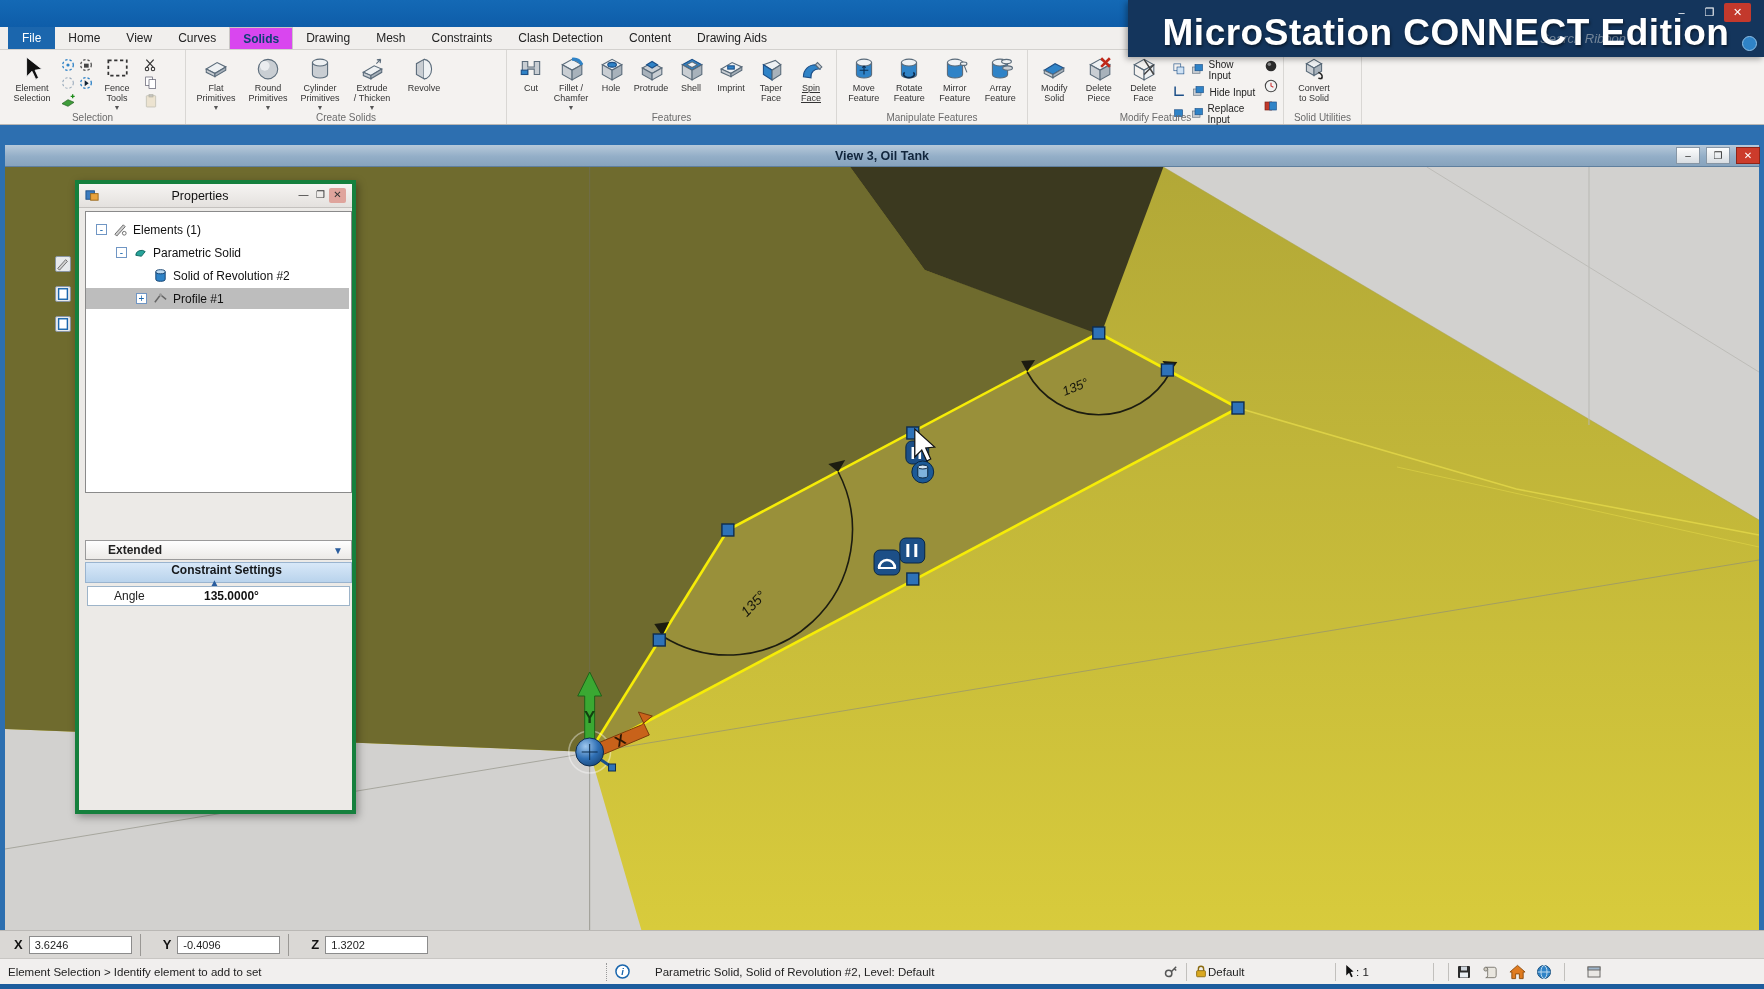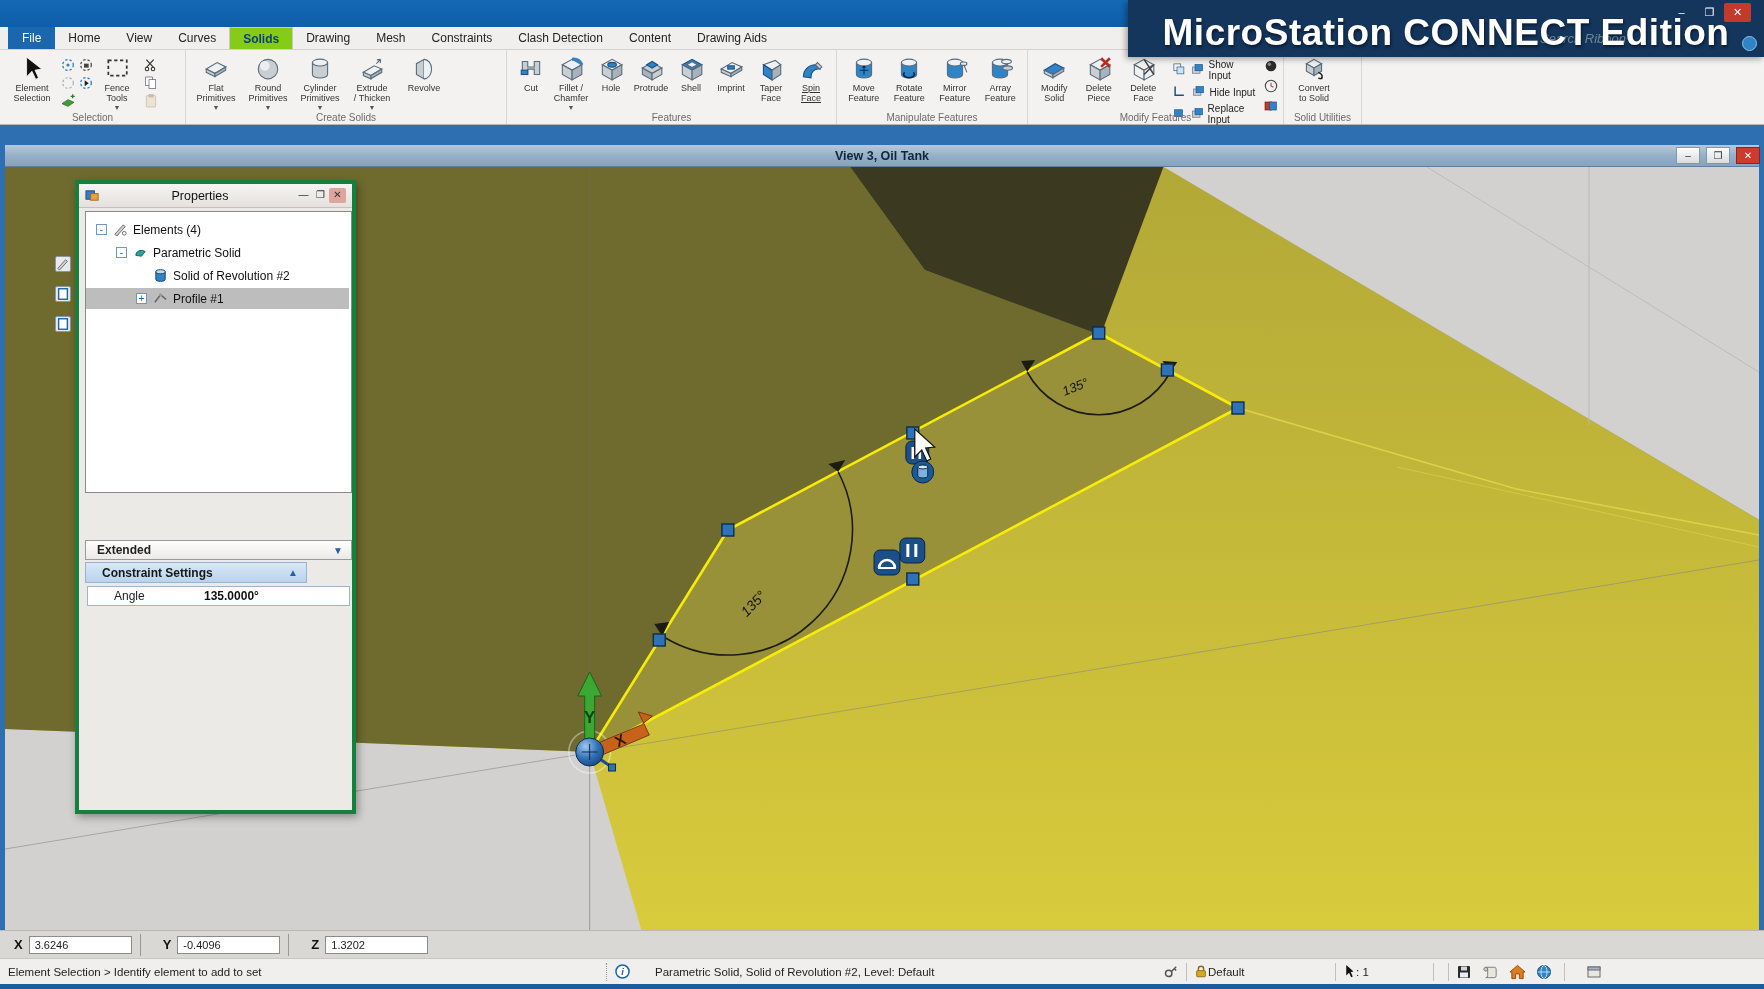--- a/index.html
+++ b/index.html
@@ -20,21 +20,21 @@
   #banner-text { left:1138px; top:12px; width:616px; text-align:center; color:#fff; font-size:37px; font-weight:bold;
     letter-spacing:0.5px; z-index:42; text-shadow:1px 2px 3px rgba(0,0,0,.5); }
   #search-fragment { left:1540px; top:31px; color:#93a0ad; font-size:13px; z-index:41; opacity:.75; font-style:italic; }
   #help-bubble { left:1742px; top:36px; width:15px; height:15px; border-radius:50%; background:#2f83c7; border:1px solid #8fc1e8; z-index:43; }
   .winbtn { top:3px; width:27px; height:19px; z-index:45; color:#fff; text-align:center; font-size:11px; line-height:18px; cursor:pointer; }
   #btn-close-app { background:#c3392c; border-radius:2px; }
   
   #tabrow { left:0; top:27px; width:1764px; height:23px; background:#f1efed; border-bottom:1px solid #d3d1ce; z-index:20; display:flex; align-items:stretch; }
   .tab { padding:0 13px; font-size:12px; color:#222; display:flex; align-items:center; cursor:pointer; }
   .tab.file { background:#1b66ad; color:#fff; margin-left:8px; padding:0 14px; }
-  .tab.active { background:#84cc16; color:#0d3f74; border:1px solid #c9c7c4; border-bottom:none; font-weight:bold; }
+  .tab.active { background:#d946ef; color:#0d3f74; border:1px solid #c9c7c4; border-bottom:none; font-weight:bold; }
   
   #ribbon { left:0; top:50px; width:1764px; height:75px; background:#f4f2f0; border-bottom:1px solid #b9b7b4; z-index:20; display:flex; }
   .rgroup { position:relative; border-right:1px solid #d9d7d4; padding:3px 4px 13px 4px; display:flex; align-items:flex-start; }
   .rgroup-label { position:absolute; left:0; bottom:1px; width:100%; text-align:center; font-size:10px; color:#6b6b6b; }
   .rbtn { display:flex; flex-direction:column; align-items:center; justify-content:flex-start; width:52px; padding-top:2px;
     font-size:9px; color:#333; text-align:center; cursor:pointer; line-height:1.15; }
   .rbtn .ricon { width:26px; height:26px; margin-bottom:2px; }
   .rbtn .rlabel { white-space:pre-line; }
   .caret-sm { font-size:7px; color:#555; }
   .sel-grid { display:grid; grid-template-columns:17px 17px; grid-auto-rows:17px; gap:1px; margin-top:4px; }
@@ -68,24 +68,24 @@
   #props-tree { position:absolute; left:6px; top:27px; width:267px; height:282px; background:#fff; border:1px solid #8a8a8a;
     padding-top:6px; font-size:12px; color:#111; }
   .trow { height:23px; display:flex; align-items:center; cursor:pointer; position:relative; }
   .texp { width:11px; height:11px; border:1px solid #7096c4; background:#fff; color:#1a66ad; font-size:10px;
     line-height:9px; text-align:center; margin-right:6px; flex:none; cursor:pointer; }
   .ticon { width:15px; height:15px; margin-right:5px; flex:none; }
   .trow.selected .trowbg { position:absolute; left:0; right:2px; top:1px; bottom:1px; background:#bdbdbd; z-index:0; }
   .trow > * { z-index:1; }
   #extended-combo { position:absolute; left:6px; top:356px; width:267px; height:20px; background:linear-gradient(#fefefe,#eceae7);
     border:1px solid #9a9a9a; display:flex; align-items:center; font-size:12px; font-weight:bold; color:#222; cursor:pointer; }
-  #extended-combo span.lbl { margin-left:11px; flex:1; }
-  #constraint-header { position:absolute; left:6px; top:378px; width:222px; height:21px;
+  #extended-combo span.lbl { margin-left:22px; flex:1; }
+  #constraint-header { position:absolute; left:6px; top:378px; width:267px; height:21px;
     background:linear-gradient(#d8e8f8,#b9d3ec); border:1px solid #9ab4cf; display:flex; align-items:center;
-    font-size:12px; font-weight:bold; color:#15181b; cursor:pointer; }
+    font-size:12px; font-weight:bold; color:#15181b; cursor:pointer;flex-direction:column; }
   #constraint-header span.lbl { margin-left:16px; flex:1; }
   .chev { margin-right:8px; color:#2a5d9e; font-size:10px; font-weight:bold; }
   #angle-row { position:absolute; left:8px; top:402px; width:263px; height:20px; background:#fff; border:1px solid #9db4c9;
     display:flex; align-items:center; font-size:12px; color:#222; }
   #angle-row .alabel { margin-left:26px; width:90px; }
   #angle-row .avalue { font-weight:bold; color:#111; }
   
   #coordbar { left:0; top:930px; width:1764px; height:28px; background:#dad8d5; border-top:1px solid #bab8b5; z-index:20;
     display:flex; align-items:center; font-size:12px; color:#111; }
   .coord-label { font-weight:bold; font-size:13px; margin:0 6px 0 14px; }
@@ -576,21 +576,21 @@
     <span class="pbtn">❐</span>
     <span class="pbtn" id="props-close">✕</span>
   </div>
   <div id="props-tree">
       <div class="trow" style="padding-left: 10px;">
         <span class="texp">-</span>
         <span class="ticon"><svg viewBox="0 0 16 16" width="15" height="15">
             <path d="M2 13 L11 3 l2 2 L4 15 z" fill="#cfcfcf" stroke="#666"></path>
             <circle cx="12" cy="12" r="2" fill="none" stroke="#666"></circle>
           </svg></span>
-        <span>Elements (4)</span>
+        <span>Elements (1)</span>
       </div>
       <div class="trow" style="padding-left: 30px;">
         <span class="texp">-</span>
         <span class="ticon"><svg viewBox="0 0 16 16" width="15" height="15">
             <path d="M3 11 a6 5 0 0 1 10 -4 l-4 5 z" fill="#27a39a" stroke="#116860"></path>
           </svg></span>
         <span>Parametric Solid</span>
       </div>
       <div class="trow" style="padding-left: 50px;">
         <span style="width: 17px; flex: 0 0 auto;"></span>

